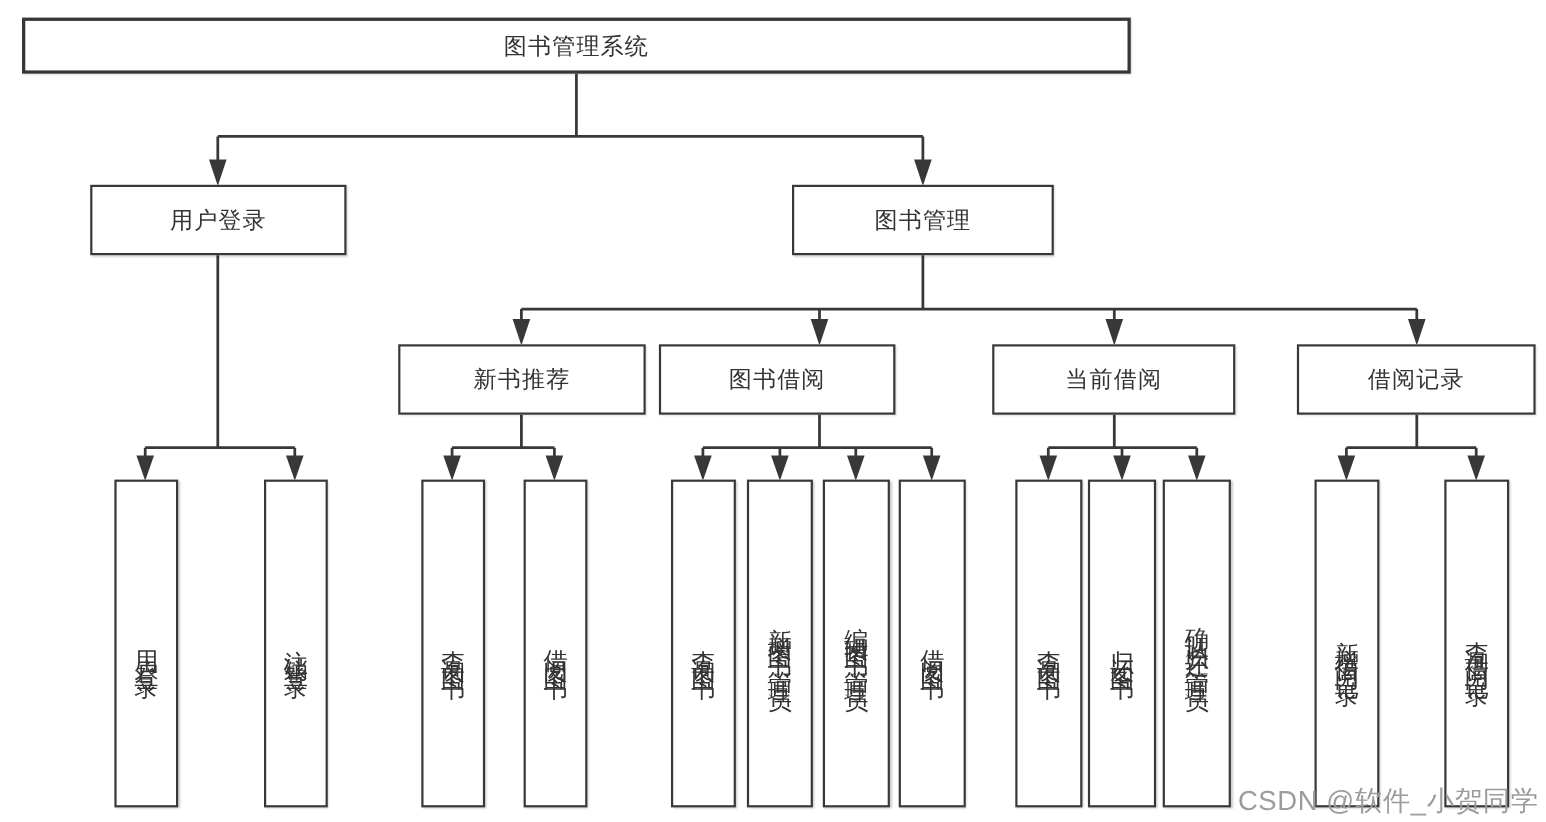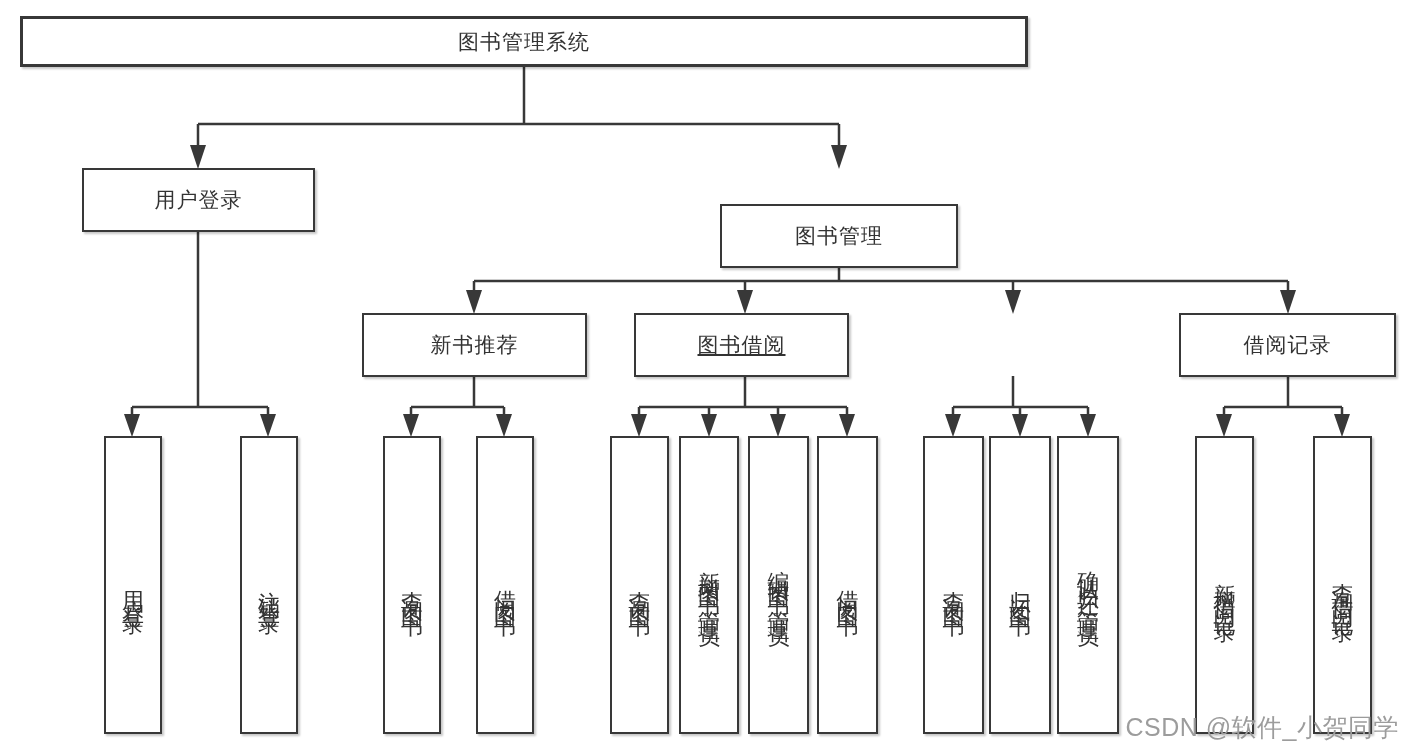--- a/index.html
+++ b/index.html
@@ -103,29 +103,32 @@
     </g>
   </svg>
 
   <div class="node root" style="left:20px; top:16px; width:1008px; height:51px;">
     <span class="hlabel">图书管理系统</span>
   </div>
 
   <div class="node" style="left:82px; top:168px; width:233px; height:64px;">
     <span class="hlabel">用户登录</span>
   </div>
-  <div class="node" style="left:720px; top:168px; width:238px; height:64px;margin-top:36px;">
+  <div class="node" style="left:720px; top:168px; width:238px; height:64px;">
     <span class="hlabel">图书管理</span>
   </div>
 
   <div class="node" style="left:362px; top:313px; width:225px; height:64px;text-align:center;">
     <span class="hlabel">新书推荐</span>
   </div>
-  <div class="node" style="left:634px; top:313px; width:215px; height:64px;text-decoration:underline;">
+  <div class="node" style="left:599px; top:313px; width:215px; height:64px;">
     <span class="hlabel">图书借阅</span>
+  </div>
+  <div class="node" style="left:902px; top:313px; width:221px; height:64px;">
+    <span class="hlabel">当前借阅</span>
   </div>
   <div class="node" style="left:1179px; top:313px; width:217px; height:64px;">
     <span class="hlabel">借阅记录</span>
   </div>
 
   <div class="node leaf" style="left:104px; top:436px; width:58px; height:298px;">
     <span class="vtext">用户登录</span>
   </div>
   <div class="node leaf" style="left:240px; top:436px; width:58px; height:298px;">
     <span class="vtext">注销登录</span>

